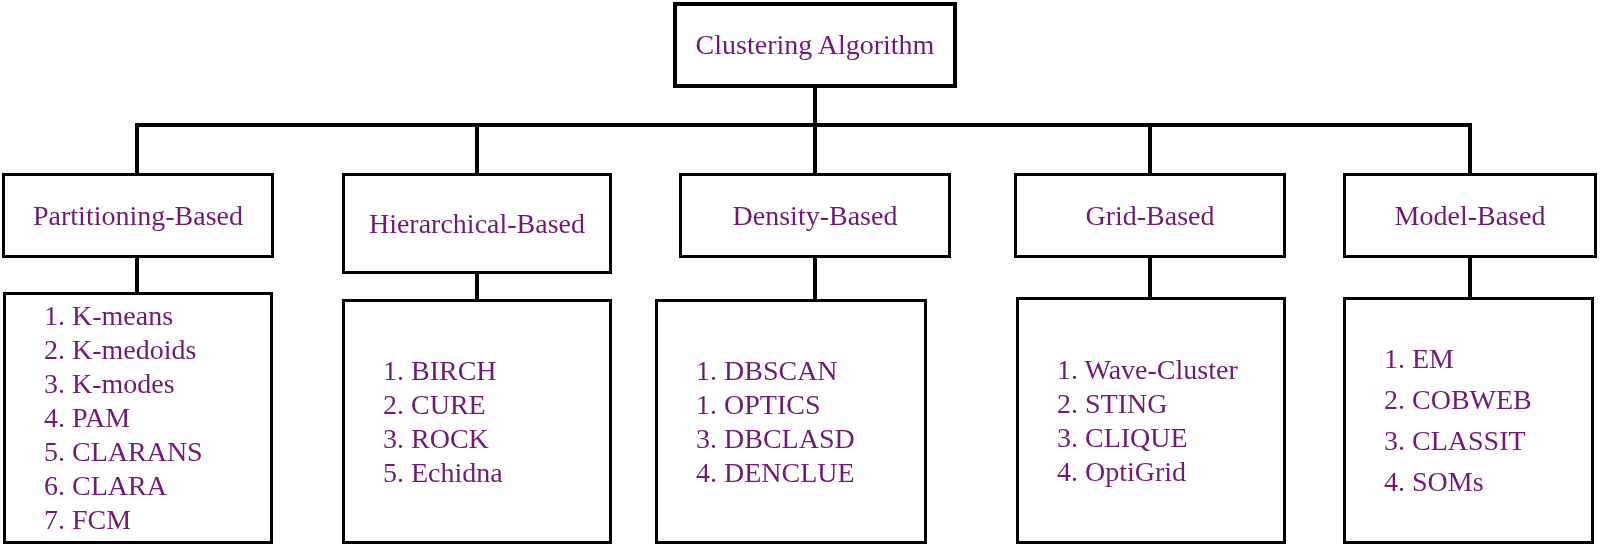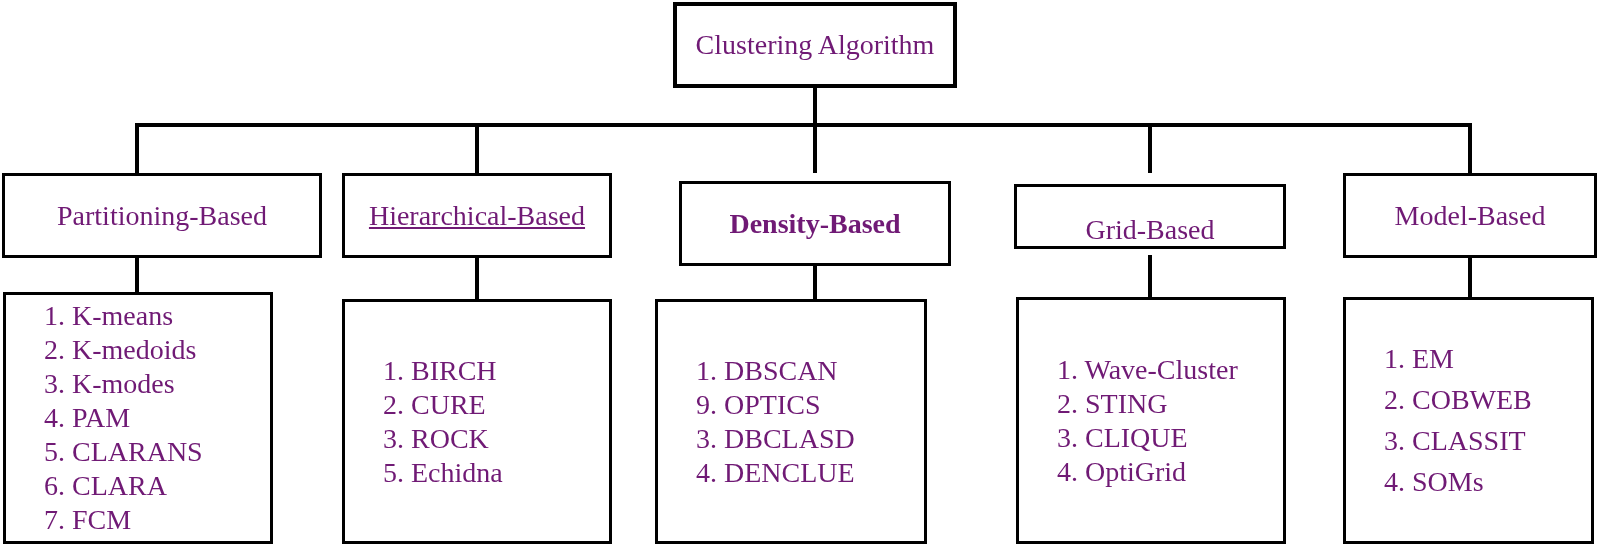--- a/index.html
+++ b/index.html
@@ -67,30 +67,30 @@
   <div class="line" style="left:813px; top:123px; width:4px; height:50px;"></div>
   <div class="line" style="left:1148px; top:123px; width:4px; height:50px;"></div>
   <div class="line" style="left:1468px; top:123px; width:4px; height:50px;"></div>
 
   <div class="line" style="left:135px; top:255px; width:4px; height:42px;"></div>
   <div class="line" style="left:475px; top:255px; width:4px; height:48px;"></div>
   <div class="line" style="left:813px; top:255px; width:4px; height:48px;"></div>
   <div class="line" style="left:1148px; top:255px; width:4px; height:48px;"></div>
   <div class="line" style="left:1468px; top:255px; width:4px; height:48px;"></div>
 
-  <div class="box node" style="left:2px; top:173px; width:320px; height:85px;text-align:center;">
+  <div class="box node" style="left:2px; top:173px; width:272px; height:85px;text-align:center;">
     <span>Partitioning-Based</span>
   </div>
-  <div class="box node" style="left:342px; top:173px; width:270px; height:85px;text-decoration:underline;">
+  <div class="box node" style="left:342px; top:173px; width:270px; height:101px;">
     <span>Hierarchical-Based</span>
   </div>
-  <div class="box node" style="left:679px; top:181px; width:272px; height:85px;font-weight:bold;">
+  <div class="box node" style="left:679px; top:173px; width:272px; height:85px;">
     <span>Density-Based</span>
   </div>
-  <div class="box node" style="left:1014px; top:184px; width:272px; height:65px;align-items:flex-end;">
+  <div class="box node" style="left:1014px; top:173px; width:272px; height:85px;">
     <span>Grid-Based</span>
   </div>
   <div class="box node" style="left:1343px; top:173px; width:254px; height:85px;">
     <span>Model-Based</span>
   </div>
 
   <div class="box list-box" style="left:3px; top:292px; width:270px; height:252px;">
       <div class="list-item">1. K-means</div>
       <div class="list-item">2. K-medoids</div>
       <div class="list-item">3. K-modes</div>
@@ -100,21 +100,21 @@
       <div class="list-item">7. FCM</div>
     </div>
   <div class="box list-box" style="left:342px; top:299px; width:270px; height:245px;">
       <div class="list-item">1. BIRCH</div>
       <div class="list-item">2. CURE</div>
       <div class="list-item">3. ROCK</div>
       <div class="list-item">5. Echidna</div>
     </div>
   <div class="box list-box" style="left:655px; top:299px; width:272px; height:245px;">
       <div class="list-item">1. DBSCAN</div>
-      <div class="list-item">9. OPTICS</div>
+      <div class="list-item">1. OPTICS</div>
       <div class="list-item">3. DBCLASD</div>
       <div class="list-item">4. DENCLUE</div>
     </div>
   <div class="box list-box" style="left:1016px; top:297px; width:270px; height:247px;">
       <div class="list-item">1. Wave-Cluster</div>
       <div class="list-item">2. STING</div>
       <div class="list-item">3. CLIQUE</div>
       <div class="list-item">4. OptiGrid</div>
     </div>
   <div class="box list-box" style="left:1343px; top:297px; width:251px; height:247px;gap:7px;">

